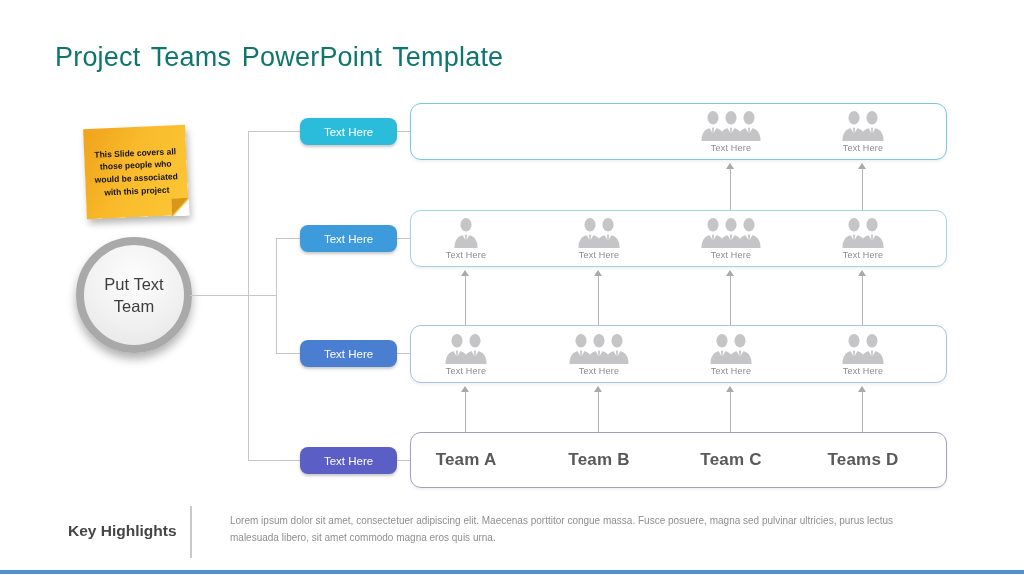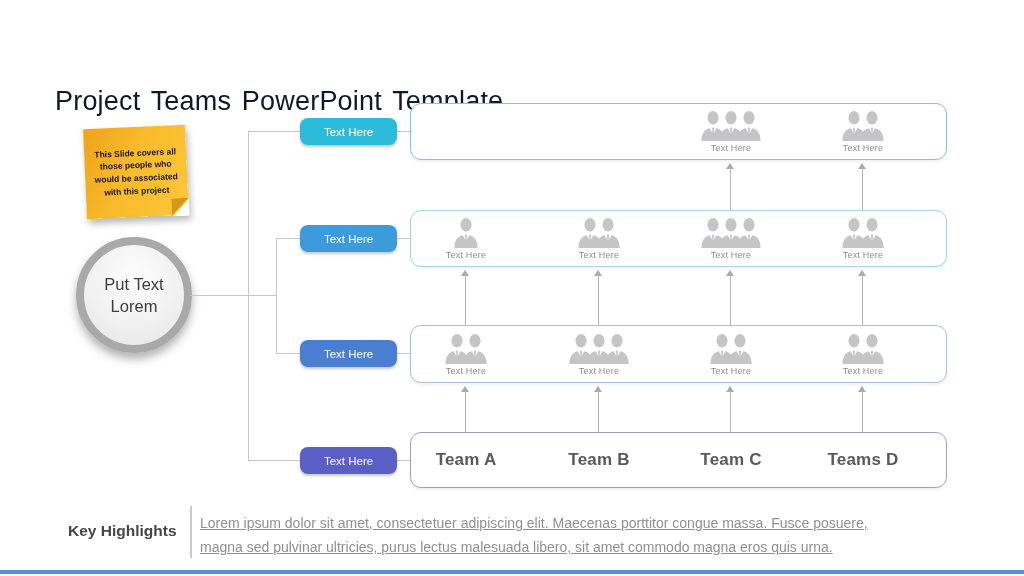--- a/index.html
+++ b/index.html
@@ -3,21 +3,21 @@
 <meta charset="utf-8">
 <style>
   html,body{margin:0;padding:0;background:#ffffff;}
   .slide{
     position:relative;width:1024px;height:576px;background:#ffffff;overflow:hidden;
     font-family:"Liberation Sans", sans-serif;
   }
   
   .slide-title{
     position:absolute;left:55px;top:42px;font-size:27px;font-weight:400;
-    color:#0f172a;letter-spacing:0.2px;word-spacing:3px;margin-top:44px;
+    color:#0f766e;letter-spacing:0.2px;word-spacing:3px;
   }
   
   .sticky{
     position:absolute;left:85px;top:127px;width:102px;height:90px;
     background:linear-gradient(115deg,#EFA31C 0%,#F9BB2B 45%,#FCC737 100%);
     transform:rotate(-2.5deg);
     box-shadow:2px 5px 7px rgba(0,0,0,0.28);
     display:flex;align-items:center;justify-content:center;
   }
   .sticky-text{
@@ -72,40 +72,40 @@
   .up-arrow .head{
     position:absolute;left:0;top:0;width:0;height:0;
     border-left:4.5px solid transparent;border-right:4.5px solid transparent;
     border-bottom:6px solid #A9A9A9;
   }
   .up-arrow .shaft{position:absolute;left:4px;top:5px;bottom:0;width:1px;background:#B3B3B3;}
   
   .footer-heading{position:absolute;left:68px;top:522px;font-size:15.5px;font-weight:700;color:#454545;}
   .footer-divider{position:absolute;left:190px;top:506px;width:2px;height:52px;background:#C9C9C9;}
   .footer-body{
-    position:absolute;left:200px;top:512px;width:700px;
-    font-size:14px;color:#8F8F8F;line-height:1.7;text-decoration:underline;
+    position:absolute;left:230px;top:512px;width:700px;
+    font-size:10px;color:#8F8F8F;line-height:1.7;
   }
   .accent-bar{position:absolute;left:0;right:0;bottom:2px;height:4px;background:#4F92CE;}
 </style>
 </head>
 <body>
 
 <div class="slide" id="canvas">
 
   <div class="slide-title">Project Teams PowerPoint Template</div>
 
   <div class="sticky">
     <div class="sticky-text">This Slide covers all those people who would be associated with this project</div>
     <div class="fold-cut"></div>
     <div class="fold"></div>
   </div>
 
   <div class="root-circle">
-    <div class="root-circle-label">Put Text Lorem</div>
+    <div class="root-circle-label">Put Text Team</div>
   </div>
 
   <div class="cline" style="left:190px;top:295px;width:86px;height:1px;"></div>
   <div class="cline" style="left:248px;top:131px;width:1px;height:330px;"></div>
   <div class="cline" style="left:276px;top:238px;width:1px;height:116px;"></div>
   <div class="cline" style="left:248px;top:131px;width:52px;height:1px;"></div>
   <div class="cline" style="left:276px;top:238px;width:24px;height:1px;"></div>
   <div class="cline" style="left:276px;top:353px;width:24px;height:1px;"></div>
   <div class="cline" style="left:248px;top:460px;width:52px;height:1px;"></div>
   <div class="cline" style="left:397px;top:131px;width:13px;height:1px;"></div>

